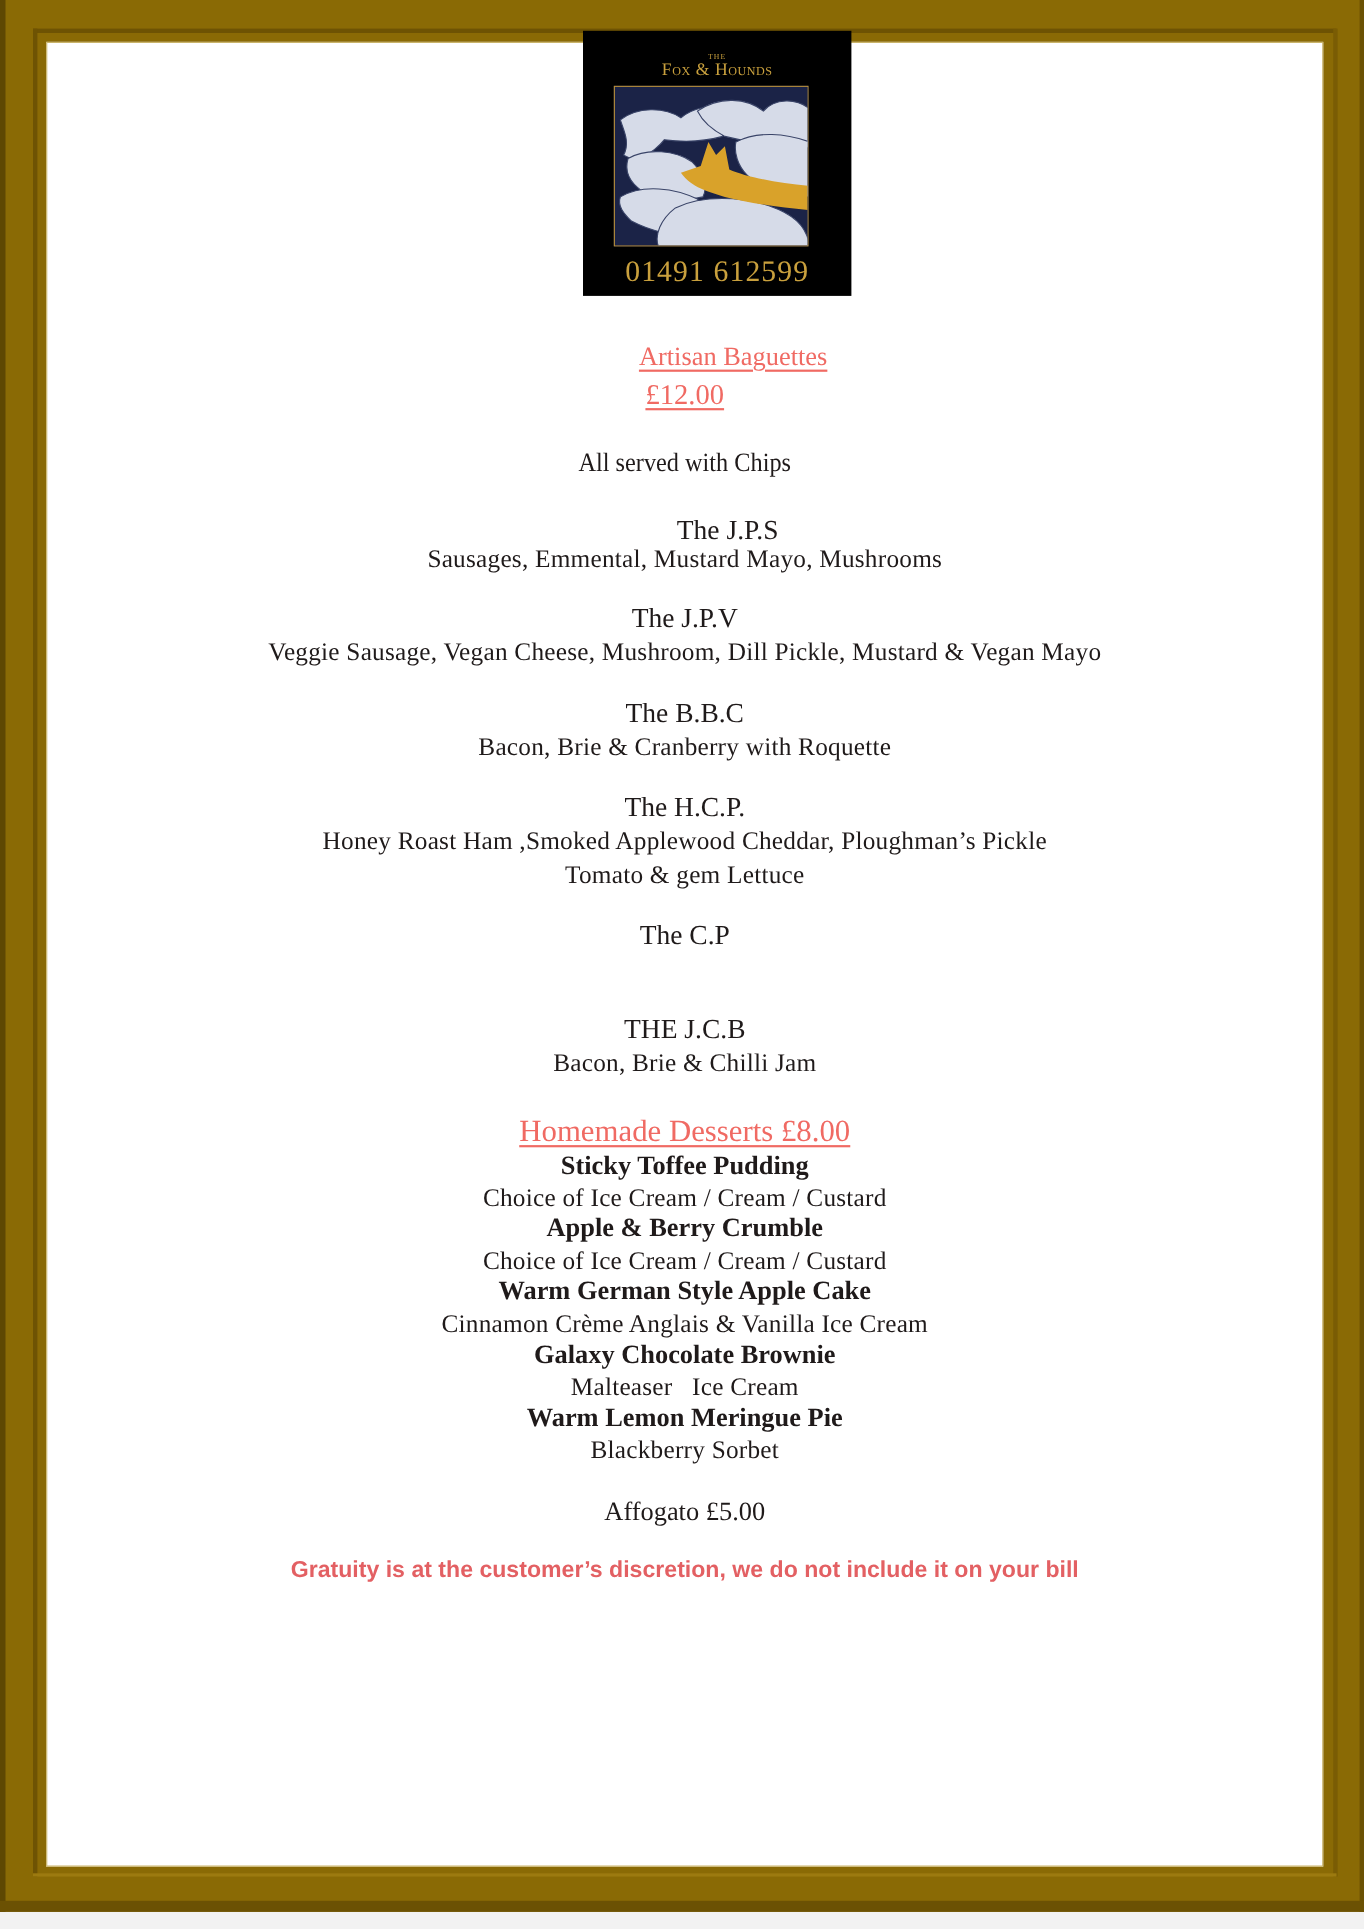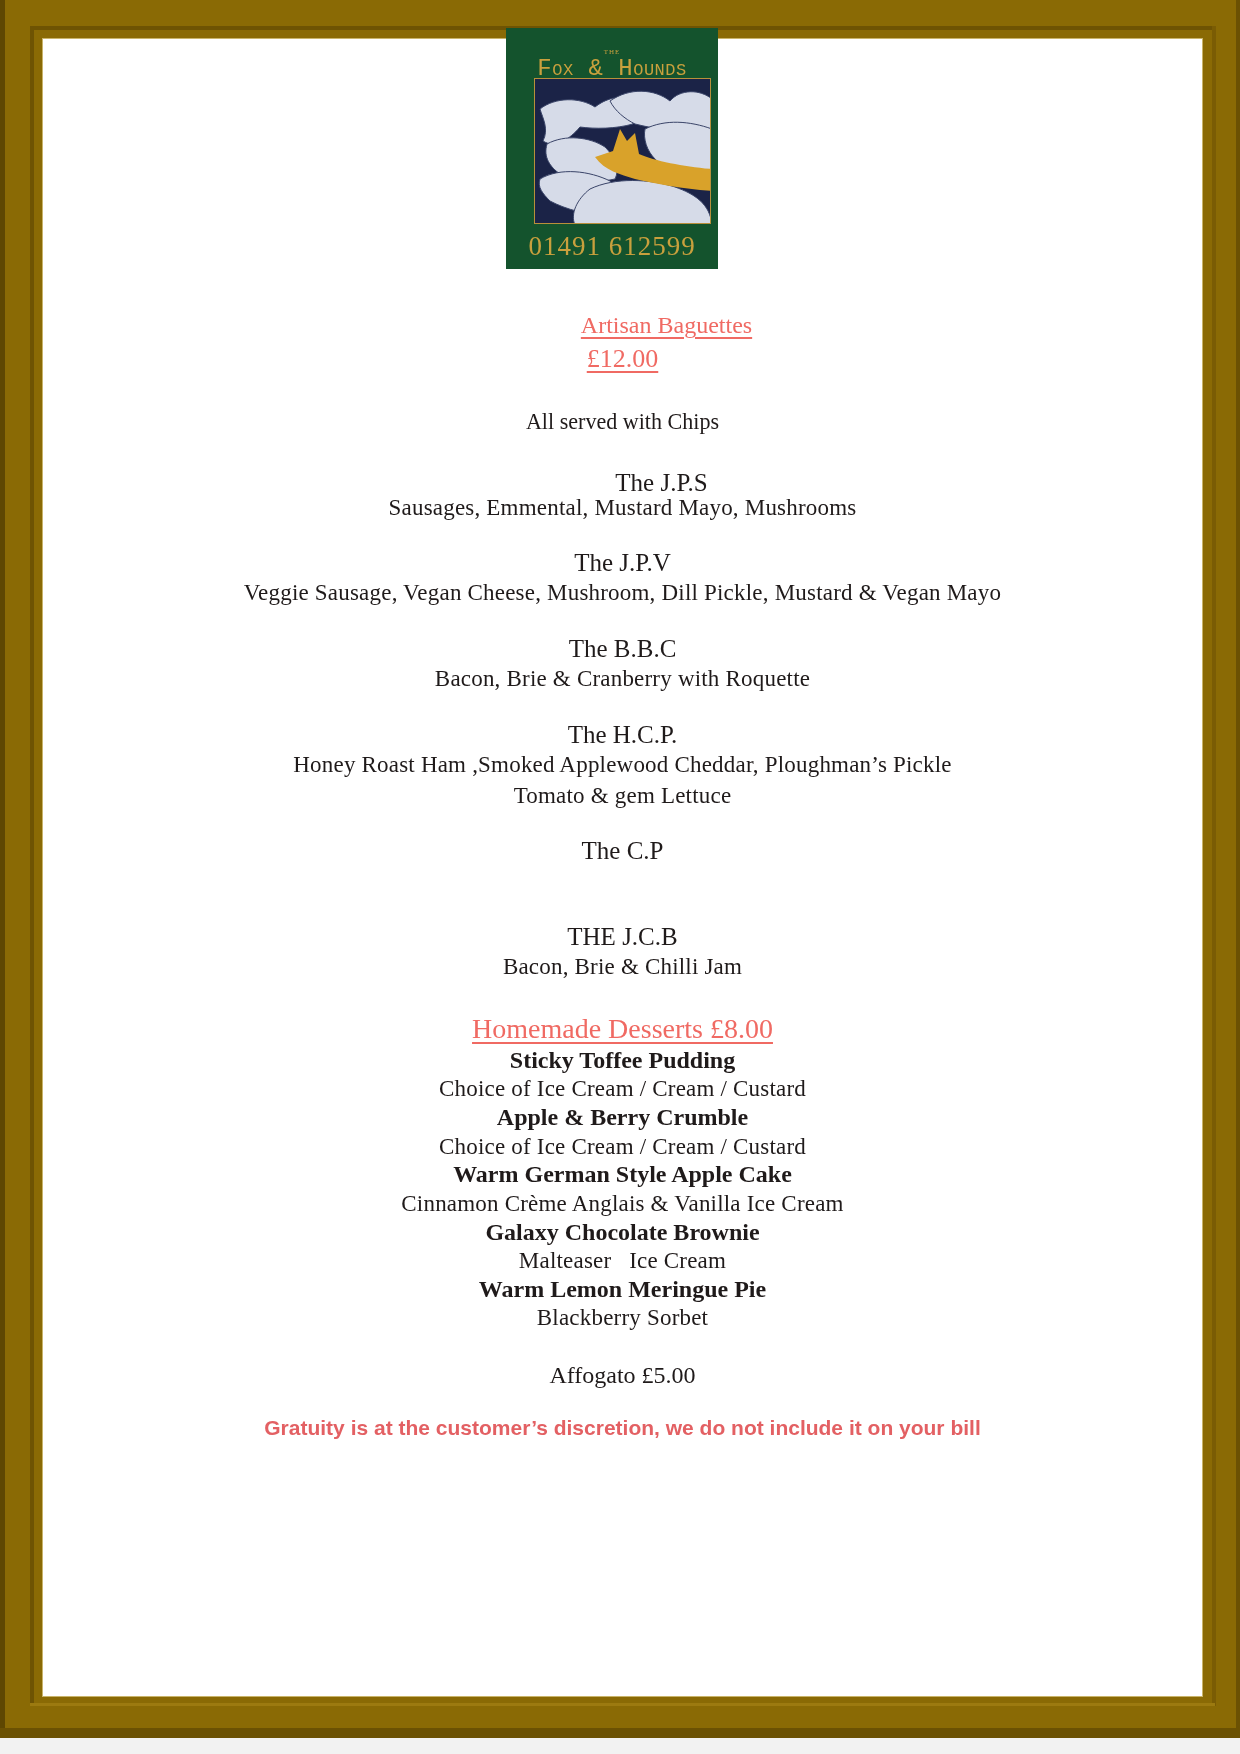--- a/index.html
+++ b/index.html
@@ -7,23 +7,23 @@
   .frame { position:absolute; left:0; top:0; width:1240px; height:1738px; background:#8a6a05; box-sizing:border-box; }
   .frame-shade-left { position:absolute; left:0; top:0; width:5px; height:1738px; background:#5e4702; }
   .frame-shade-bottom { position:absolute; left:0; bottom:0; width:1240px; height:10px; background:#6b5103; }
   .frame-shade-right { position:absolute; right:0; top:0; width:4px; height:1738px; background:#6b5103; }
   .frame-groove-top { position:absolute; left:30px; top:26px; width:1185px; height:4px; background:#6e5303; }
   .frame-groove-left { position:absolute; left:30px; top:26px; width:4px; height:1680px; background:#6e5303; }
   .frame-groove-right { position:absolute; left:1212px; top:26px; width:4px; height:1680px; background:#7a5c04; }
   .frame-groove-bottom { position:absolute; left:30px; top:1703px; width:1185px; height:3px; background:#9c7a10; }
   .page { position:absolute; left:42px; top:38px; width:1161px; height:1659px; background:#ffffff; box-shadow:inset 0 0 0 1px #c9b46a; }
   .center { position:absolute; left:0; width:1161px; text-align:center; color:#1f1a1a; }
-  .logo { position:absolute; left:464px; top:-10px; width:212px; height:241px; background:#14532d; box-sizing:border-box; }
+  .logo { position:absolute; left:488px; top:-10px; width:244px; height:241px; background:#000000; box-sizing:border-box; }
   .logo-the { position:absolute; left:0; width:100%; top:20px; text-align:center; font-size:7px; color:#c9a03d; letter-spacing:1px; font-family:"Liberation Serif", serif; }
-  .logo-name { position:absolute; left:0; width:100%; top:27px; text-align:center; font-size:24px; color:#c9a03d; font-family:Liberation Mono, monospace; font-variant:small-caps; letter-spacing:0.5px; }
+  .logo-name { position:absolute; left:0; width:100%; top:27px; text-align:center; font-size:16px; color:#c9a03d; font-family:Liberation Serif, serif; font-variant:small-caps; letter-spacing:0.5px; }
   .logo-art { position:absolute; left:28px; top:50px; width:177px; height:146px; border:1.5px solid #b98f3a; box-sizing:border-box; overflow:hidden; background:#1b2347; }
   .logo-phone { position:absolute; left:0; width:100%; top:203px; text-align:center; font-size:27px; color:#c9a03d; letter-spacing:1px; font-family:"Liberation Serif", serif; }
   .red { color:#f06a63; }
   .ul { text-decoration:underline; text-decoration-thickness:1.5px; text-underline-offset:4px; }
   .f-head { font-size:24px; }
   .f-item { font-size:25px; }
   .f-desc { font-size:23px; letter-spacing:0.2px; }
   .f-bold { font-size:24px; font-weight:bold; }
   .f-dessert-head { font-size:28px; }
   .f-note { font-size:21px; font-weight:bold; font-family:"Liberation Sans", sans-serif; color:#e36063; }

